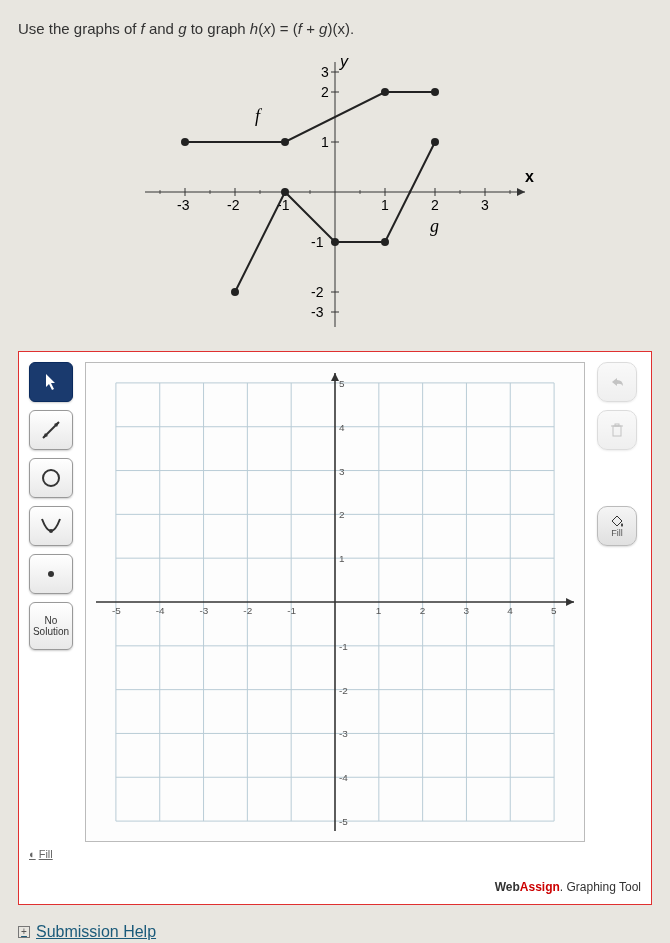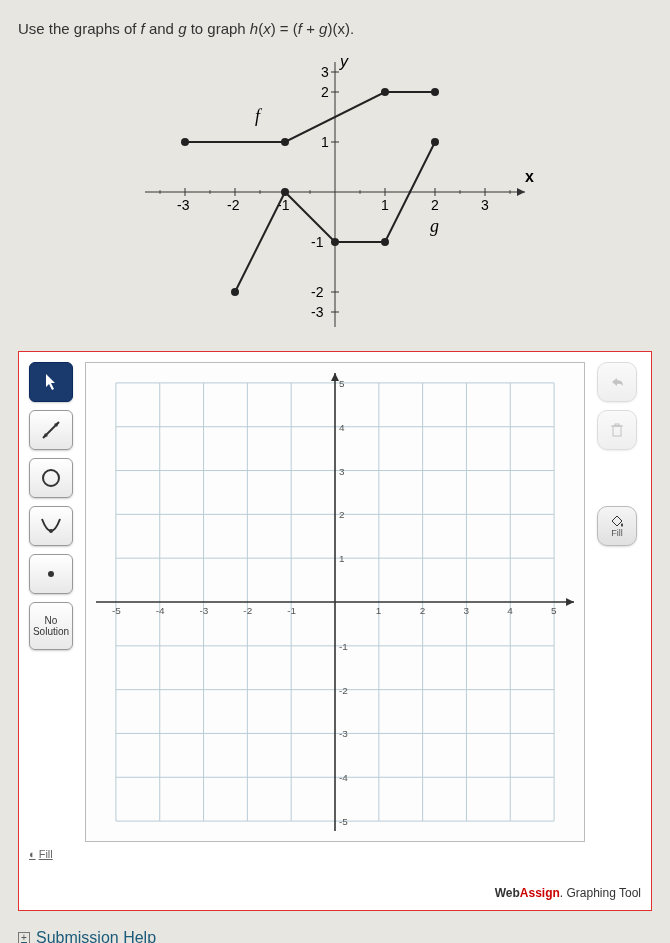--- a/index.html
+++ b/index.html
@@ -102,21 +102,21 @@
       text-decoration: underline;
       margin-top: 6px;
       display: inline-flex;
       align-items: center;
       gap: 3px;
     }
     .branding {
       text-align: right;
       font-size: 12px;
       color: #333;
-      margin-top: 24px;
+      margin-top: 18px;
     }
     .branding b { font-weight: bold; }
     .brand-red { color: #c00; font-weight: bold; }
     
     .submission-link {
       margin-top: 18px;
       font-size: 16px;
       color: #1a5a7a;
       text-decoration: underline;
       display: inline-flex;

